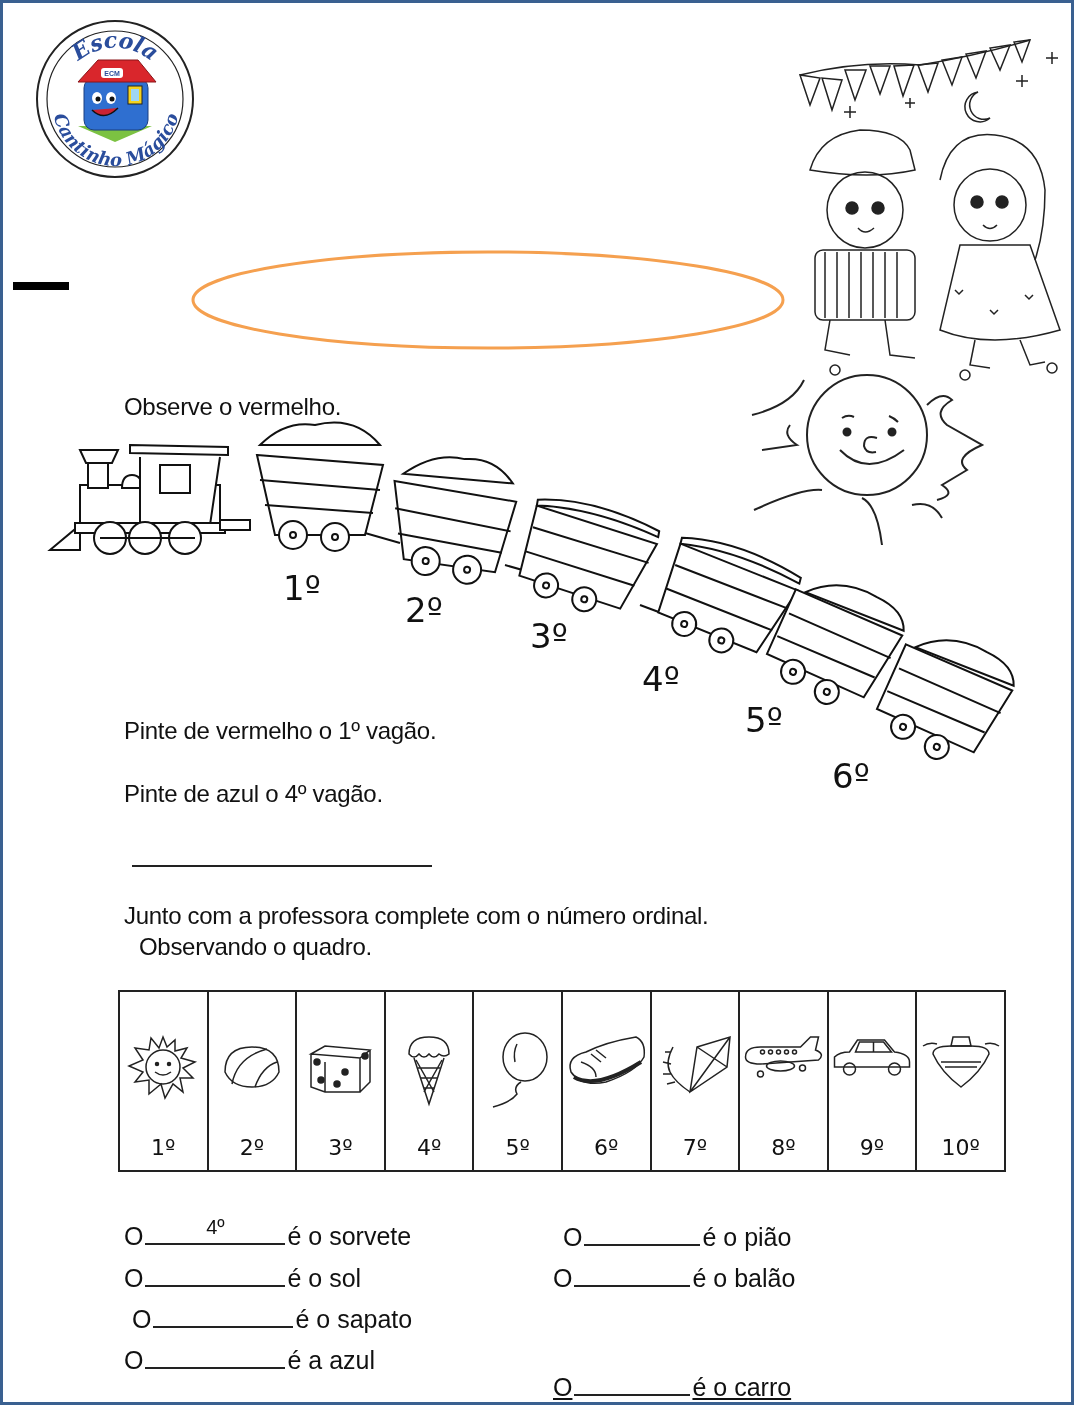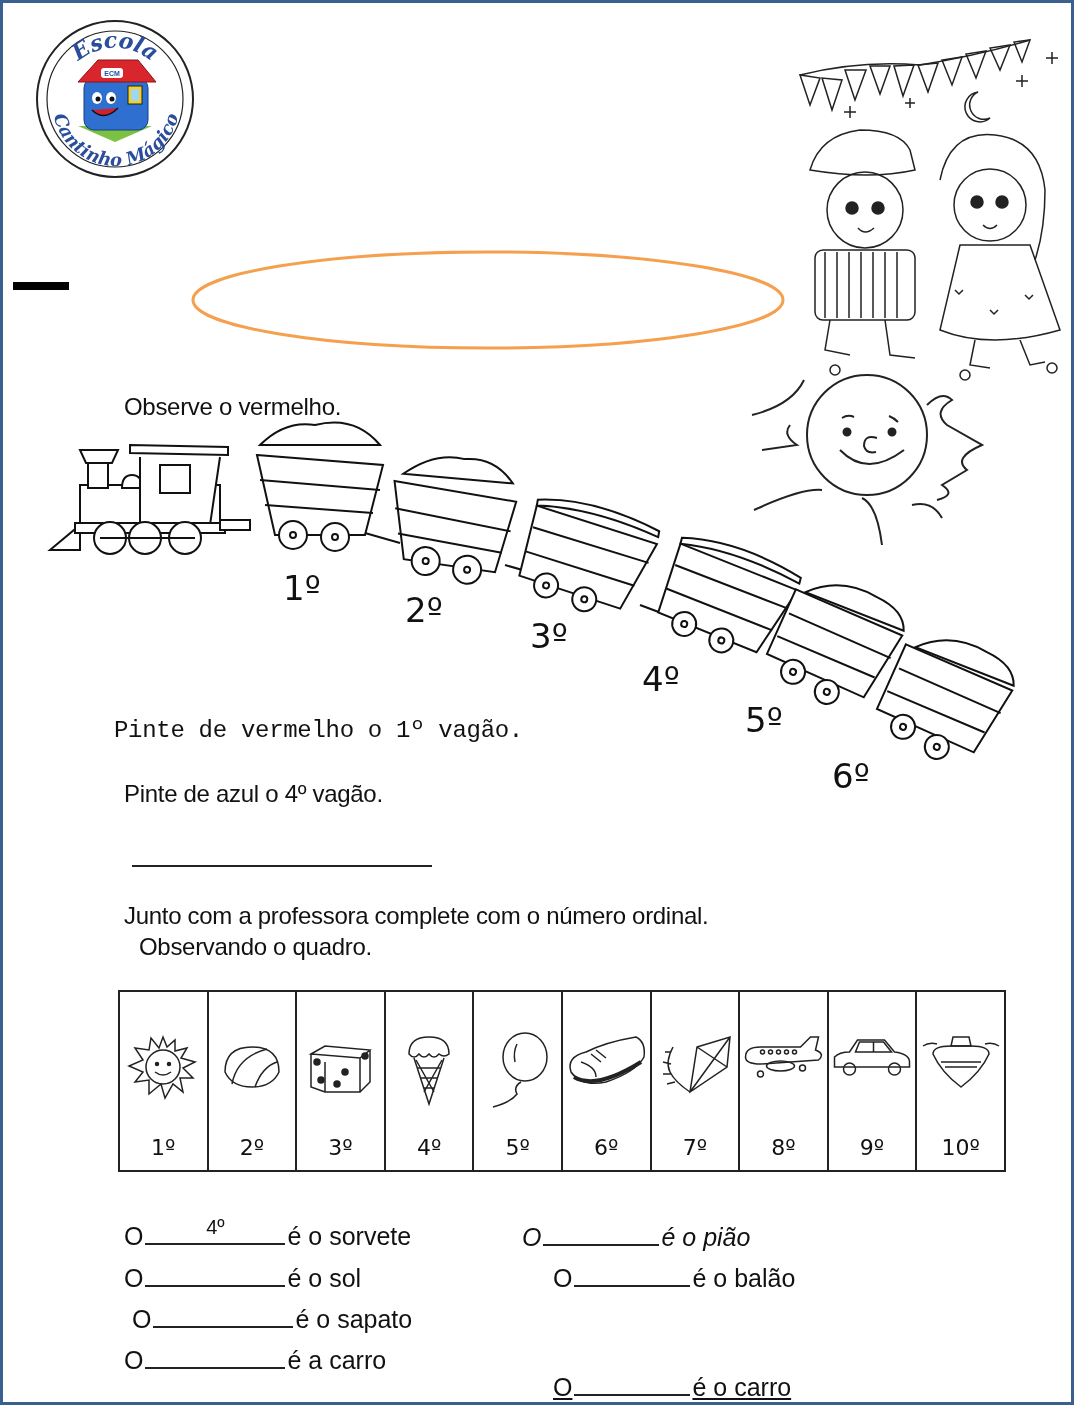--- a/index.html
+++ b/index.html
@@ -196,21 +196,21 @@
   </svg>
 </div>
 
 <div class="abs ord" style="left:283px;top:568px;">1º</div>
 <div class="abs ord" style="left:405px;top:590px;">2º</div>
 <div class="abs ord" style="left:530px;top:616px;">3º</div>
 <div class="abs ord" style="left:642px;top:659px;">4º</div>
 <div class="abs ord" style="left:745px;top:700px;">5º</div>
 <div class="abs ord" style="left:832px;top:756px;">6º</div>
 
-<div class="abs txt" style="left:114px;top:717px;font-family:Liberation Mono, monospace;">Pinte de vermelho o 1º vagão.</div>
+<div class="abs txt" style="left:124px;top:717px;">Pinte de vermelho o 1º vagão.</div>
 <div class="abs txt" style="left:124px;top:780px;">Pinte de azul o 4º vagão.</div>
 <div class="abs txt" style="left:124px;top:843px;">
   <span class="answer-line"></span>
 </div>
 
 <div class="abs txt" style="left:124px;top:902px;">Junto com a professora complete com o número ordinal.</div>
 <div class="abs txt" style="left:128px;top:933px;margin-left:11px;">Observando o quadro.</div>
 
 <table class="quadro">
   <tbody>
@@ -332,24 +332,24 @@
 <div class="fill-row" style="left:124px;top:1222px;">
   <span>O</span><span class="blank" style="width:140px;"><span class="answer">4º</span></span><span>é o sorvete</span>
 </div>
 <div class="fill-row" style="left:124px;top:1264px;">
   <span>O</span><span class="blank" style="width:140px;"><span class="answer"></span></span><span>é o sol</span>
 </div>
 <div class="fill-row" style="left:124px;top:1305px;margin-left:8px;">
   <span>O</span><span class="blank" style="width:140px;"><span class="answer"></span></span><span>é o sapato</span>
 </div>
 <div class="fill-row" style="left:124px;top:1346px;">
-  <span>O</span><span class="blank" style="width:140px;"><span class="answer"></span></span><span>é a carro</span>
-</div>
-
-<div class="fill-row" style="left:522px;top:1223px;font-style:italic;">
+  <span>O</span><span class="blank" style="width:140px;"><span class="answer"></span></span><span>é a azul</span>
+</div>
+
+<div class="fill-row" style="left:563px;top:1223px;">
   <span>O</span><span class="blank" style="width:116px;"><span class="answer"></span></span><span>é o pião</span>
 </div>
 <div class="fill-row" style="left:553px;top:1264px;">
   <span>O</span><span class="blank" style="width:116px;"><span class="answer"></span></span><span>é o balão</span>
 </div>
 <div class="fill-row" style="left:553px;top:1373px;text-decoration:underline;">
   <span>O</span><span class="blank" style="width:116px;"><span class="answer"></span></span><span>é o carro</span>
 </div>
 
 </body></html>

